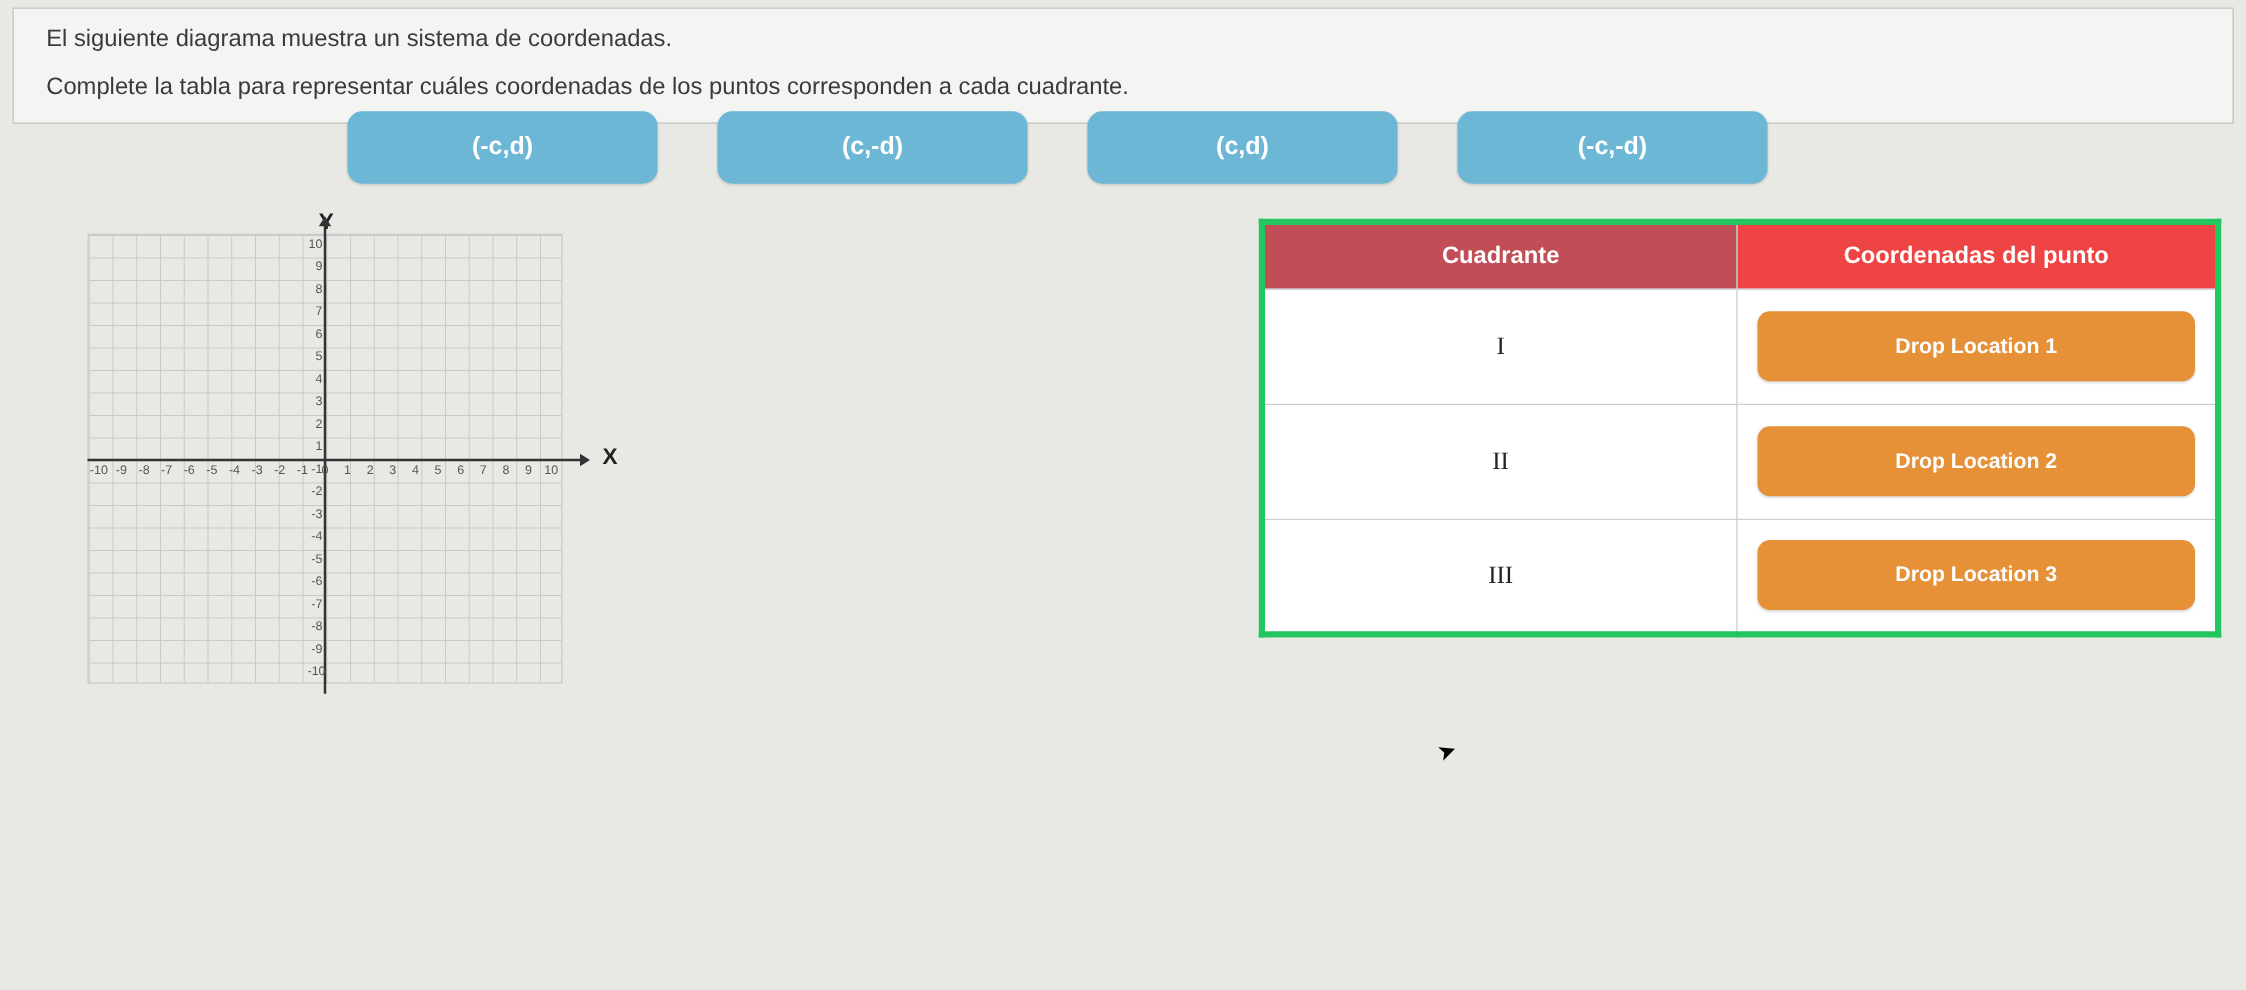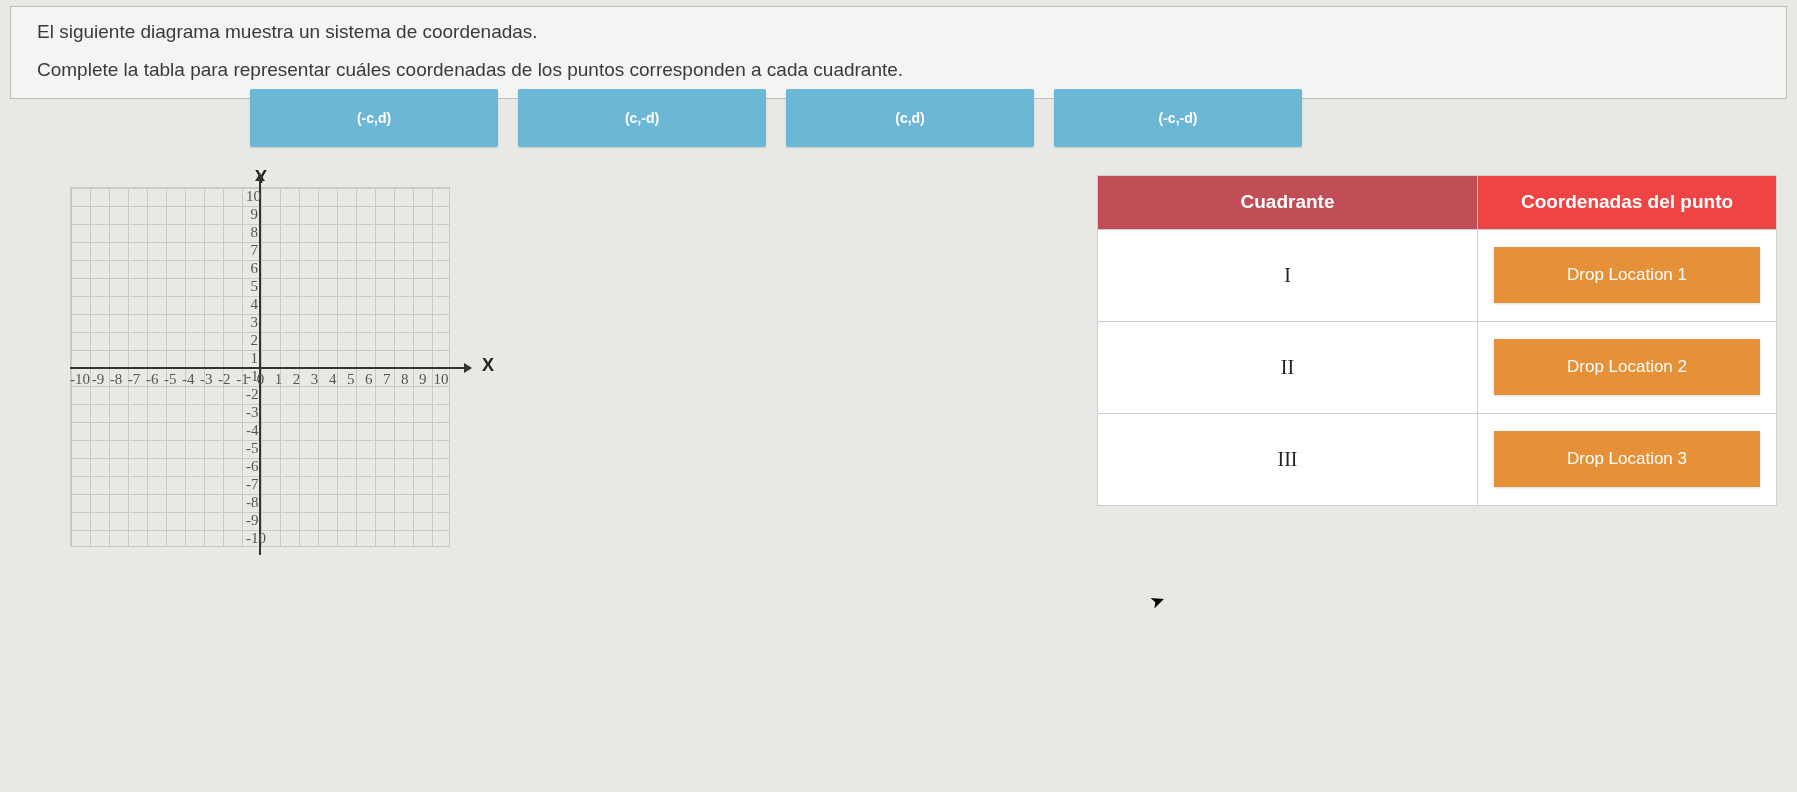--- a/index.html
+++ b/index.html
@@ -26,27 +26,28 @@
     display: flex;
     gap: 20px;
     padding-left: 240px;
   }
   .chip {
     width: 248px;
     height: 58px;
     background: #6cb7d6;
     color: #fff;
     font-weight: 600;
-    font-size: 14px;
+    font-size: 20px;
     display: flex;
     align-items: center;
     justify-content: center;
-    border-radius: 2px;
+    border-radius: 12px;
     box-shadow: 0 1px 2px rgba(0,0,0,.15);
     cursor: grab;
+    margin-left: 28px;
   }
   .content-row {
     display: flex;
     align-items: flex-start;
     margin-top: 28px;
   }
   .graph-wrap {
     margin-left: 40px;
     position: relative;
     width: 420px;
@@ -105,36 +106,35 @@
   }
   .axis-v:before{
     content:"";
     position:absolute; left:-4px; top:-2px;
     border-bottom:8px solid #333;
     border-left:5px solid transparent;
     border-right:5px solid transparent;
   }
   .ticks {
     position:absolute;
-    font-size:15px;
+    font-size:10px;
     color:#555;
-    font-family:Liberation Serif, serif;
   }
   .ticks.xticks { left:20px; top:196px; width:380px; display:flex; }
   .ticks.xticks span{ width:19px; text-align:center; }
   .ticks.yticks { left:196px; top:12px; height:360px; display:flex; flex-direction:column; }
   .ticks.yticks span{ height:18px; line-height:18px; text-align:right; width:12px; }
 
   
   .table-wrap {
     margin-left: auto;
     margin-right: 10px;
-    width: 680px;
+    width: 770px;
     background: #fff;
-    border: 1px solid #22c55e;
+    border: 5px solid #22c55e;
     border-collapse: collapse;
   }
   .table-wrap th, .table-wrap td {
     border: 1px solid #c9d0d6;
     text-align: center;
     vertical-align: middle;
   }
   .table-wrap th {
     height: 54px;
     color: #fff;
@@ -143,26 +143,26 @@
   }
   .th-quad { background: #c14e57; width: 380px; }
   .th-coord { background: #ef4444; }
   .table-wrap td { height: 92px; background: #fff; }
   .quad-cell { font-family: "Times New Roman", serif; font-size: 20px; color: #222; }
   .drop {
     margin: 14px 16px;
     height: 56px;
     background: #e69138;
     color: #fff;
-    font-weight: 400;
+    font-weight: 700;
     font-size: 17px;
     display: flex;
     align-items: center;
     justify-content: center;
-    border-radius: 0;
+    border-radius: 10px;
     box-shadow: 0 1px 2px rgba(0,0,0,.15);
   }
   .cursor-ptr{
     position:absolute;
     left:1150px;
     top:590px;
     font-size:18px;
     color:#000;
     transform:rotate(-20deg);
     pointer-events:none;

